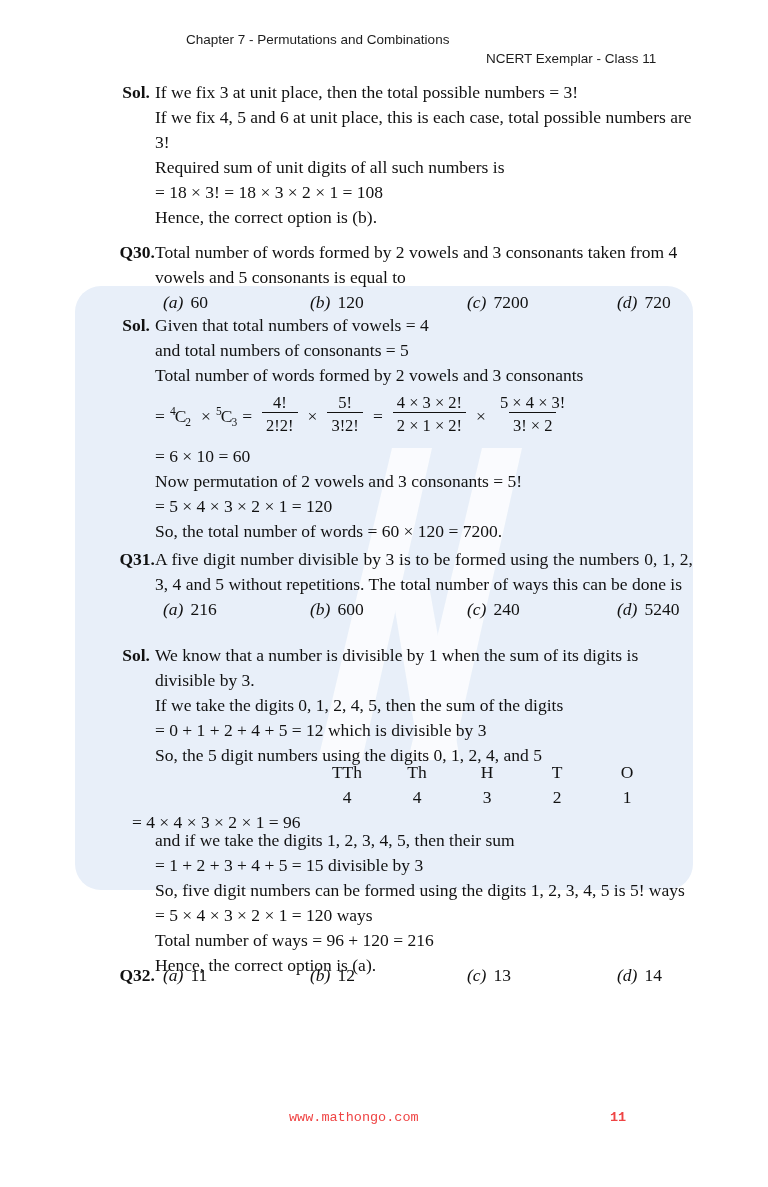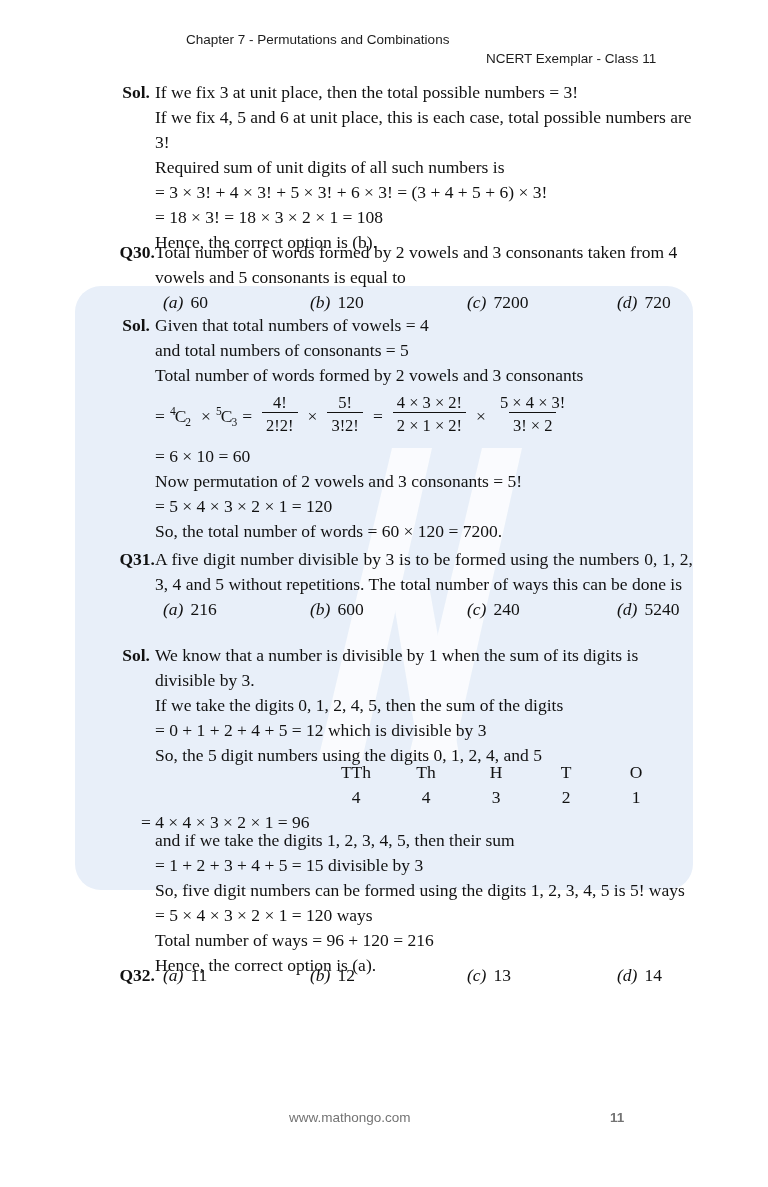--- a/index.html
+++ b/index.html
@@ -132,42 +132,42 @@
     line-height: 1.12;
   }
   .frac .num { padding: 0 4px; }
   .frac .den { padding: 4px 4px; border-top: 1.3px solid #111; }
   .op { margin: 0 5px; }
   sup.pre { font-size: 11.5px; vertical-align: super; margin-right: -1px; }
   sub.post { font-size: 11.5px; vertical-align: sub; margin-left: -1px; }
 
   
   .pvtable {
-    margin-left: 36px;
+    margin-left: 27px;
     font-size: 17.5px;
     line-height: 25px;
   }
   .pvrow { position: relative; height: 25px; }
   .pvcell { position: absolute; text-align: center; width: 60px; }
   .c0 { left: 185px; }
   .c1 { left: 255px; }
   .c2 { left: 325px; }
   .c3 { left: 395px; }
   .c4 { left: 465px; }
 
   
   .footer {
     position: absolute;
     left: 0;
     top: 1110px;
     width: 768px;
     height: 30px;
-    font-family: Liberation Sans, sans-serif;
+    font-family: Liberation Mono, monospace;
     font-size: 13.5px;
-    color: #737373;
+    color: #ef4444;
   }
   .footer-site { position: absolute; left: 289px; top: 0; }
   .footer-page { position: absolute; left: 610px; top: 0; font-weight: bold; }
 </style>
 </head>
 <body>
 
 <div id="page">
 
   <div class="runhead">
@@ -186,21 +186,20 @@
   </svg>
 
   <div class="content">
 
     <div class="blk" style="top:80px;">
       <div class="lbl r">Sol.</div>
       <div class="body">
         <p>If we fix 3 at unit place, then the total possible numbers = 3!</p>
         <p>If we fix 4, 5 and 6 at unit place, this is each case, total possible numbers are 3!</p>
         <p>Required sum of unit digits of all such numbers is</p>
-        <p class="disp">= 3 × 3! + 4 × 3! + 5 × 3! + 6 × 3! = (3 + 4 + 5 + 6) × 3!</p>
         <p class="disp">= 18 × 3! = 18 × 3 × 2 × 1 = 108</p>
         <p>Hence, the correct option is (b).</p>
       </div>
     </div>
 
     <div class="blk" style="top:240px;">
       <div class="lbl">Q30.</div>
       <div class="body">Total number of words formed by 2 vowels and 3 consonants taken from 4 vowels and 5 consonants is equal to</div>
       <div class="opts">
         <span class="opt o0"><span class="k">(a)</span><span class="v">60</span></span>

